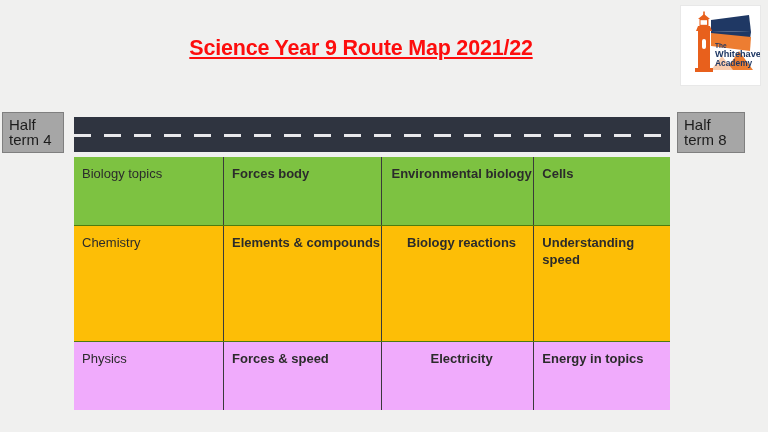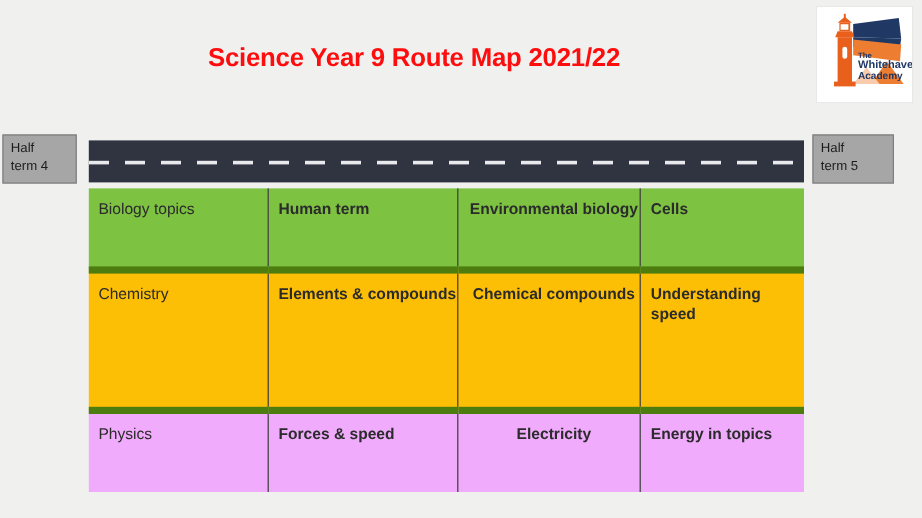--- a/index.html
+++ b/index.html
@@ -11,50 +11,51 @@
     height: 432px;
     background: #f0f0ef;
     font-family: "Liberation Sans", sans-serif;
     overflow: hidden;
     position: relative;
   }
 
   
   .slide-title {
     position: absolute;
-    left: 0;
+    left: 16px;
     top: 36px;
     width: 690px;
     text-align: center;
     color: #fd0d0d;
     font-size: 21.5px;
     font-weight: bold;
     letter-spacing: -0.2px;
     white-space: nowrap;
+    text-decoration: underline;
   }
 
   
   .logo-card {
     position: absolute;
     left: 681px;
     top: 6px;
     width: 79px;
     height: 79px;
     background: #ffffff;
     box-shadow: 0 0 0 1px #e8e8e8;
   }
   .logo-card svg { display: block; }
 
   
   .halfterm-box {
     position: absolute;
     background: #a6a6a6;
     border: 1px solid #7f7f7f;
     color: #1c1c1c;
-    font-size: 11px;
+    font-size: 15px;
     line-height: 15px;
     padding: 4px 5px 4px 6px;
     box-sizing: border-box;
   }
   .halfterm-left  { left: 2px;   top: 112px; width: 62px; height: 41px; }
   .halfterm-right { left: 677px; top: 112px; width: 68px; height: 41px; }
   .halfterm-box .ht-line { display: block; white-space: nowrap; }
 
   
   .road {
@@ -90,21 +91,21 @@
     border-collapse: collapse;
     table-layout: fixed;
   }
   .route-table td {
     vertical-align: top;
     padding: 8px 0 0 8px;
     font-size: 13px;
     line-height: 17px;
     color: #2b2b2b;
     border-right: 1px solid #3a3a3a;
-    border-bottom: 6px solid #4d7c0f;
+    border-bottom: 1px solid #4d7c0f;
     box-sizing: border-box;
   }
   .route-table td:last-child { border-right: none; }
   .route-table tr:last-child td { border-bottom: none; }
 
   .col-label { width: 145px; }
   .col-a     { width: 153px; }
   .col-b     { width: 148px; text-align: center; }
   .col-c     { width: 132px; }
 
@@ -150,35 +151,35 @@
   <span class="ht-line">Half</span>
   <span class="ht-line">term 4</span>
 </div>
 
 <div class="road">
   <div class="road-dashes"></div>
 </div>
 
 <div class="halfterm-box halfterm-right">
   <span class="ht-line">Half</span>
-  <span class="ht-line">term 5</span>
+  <span class="ht-line">term 8</span>
 </div>
 
 <table class="route-table">
   <tbody>
     <tr class="row-bio">
       <td class="col-label cell-subject">Biology topics</td>
-      <td class="col-a cell-topic">Human term</td>
+      <td class="col-a cell-topic">Forces body</td>
       <td class="col-b cell-topic">Environmental biology</td>
       <td class="col-c cell-topic">Cells</td>
     </tr>
     <tr class="row-chem">
       <td class="col-label cell-subject">Chemistry</td>
       <td class="col-a cell-topic">Elements &amp; compounds</td>
-      <td class="col-b cell-topic">Chemical compounds</td>
+      <td class="col-b cell-topic">Biology reactions</td>
       <td class="col-c cell-topic">Understanding speed</td>
     </tr>
     <tr class="row-phys">
       <td class="col-label cell-subject">Physics</td>
       <td class="col-a cell-topic">Forces &amp; speed</td>
       <td class="col-b cell-topic">Electricity</td>
       <td class="col-c cell-topic">Energy in topics</td>
     </tr>
   </tbody>
 </table>

